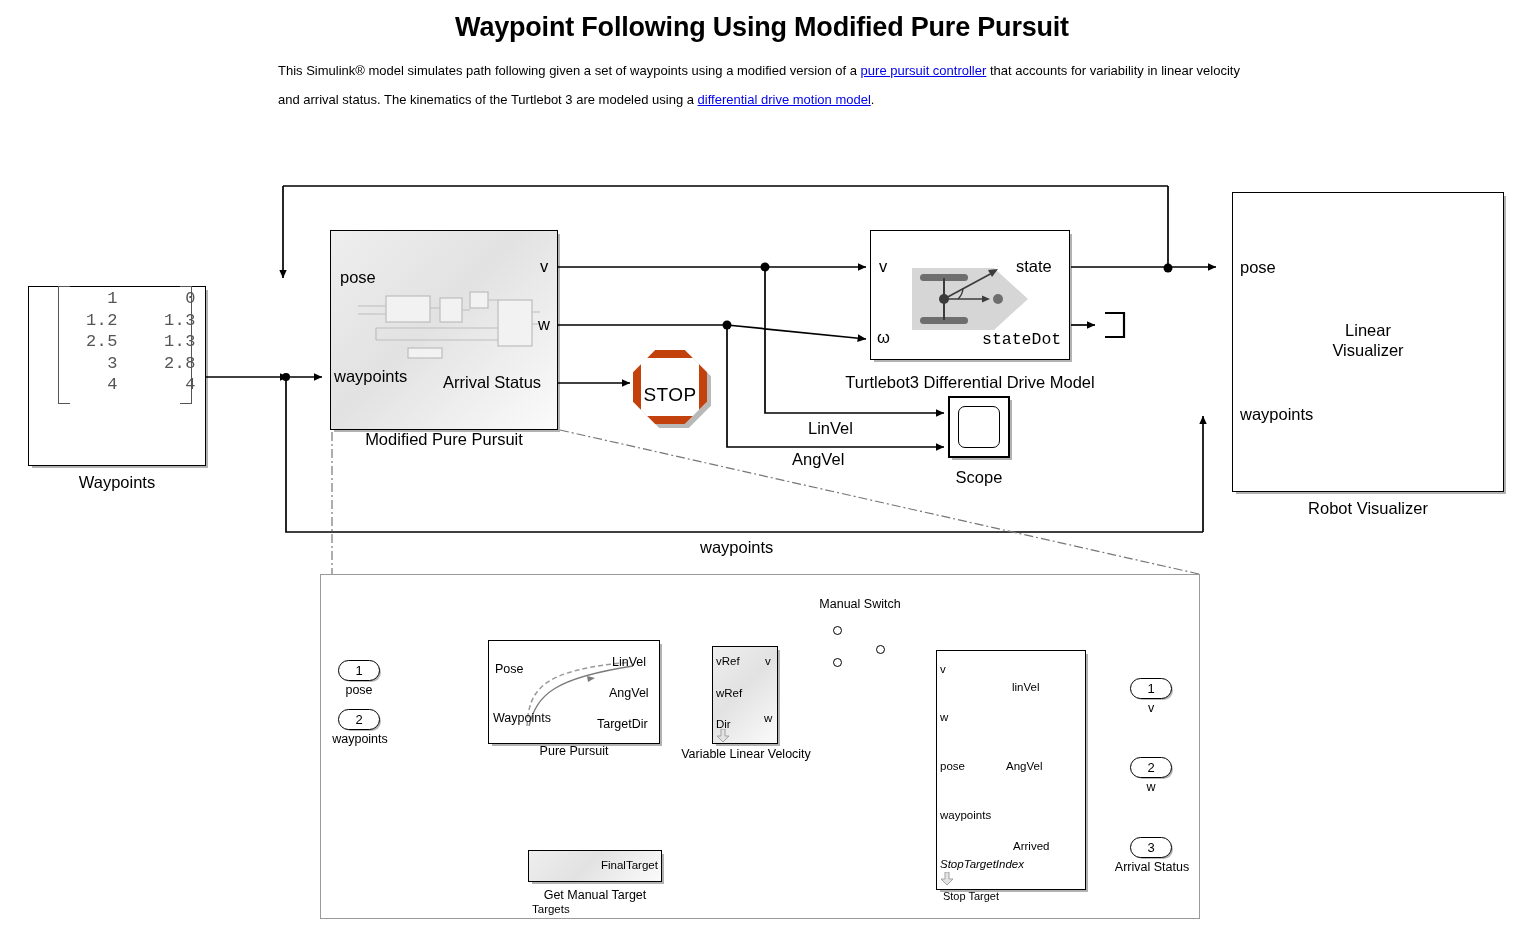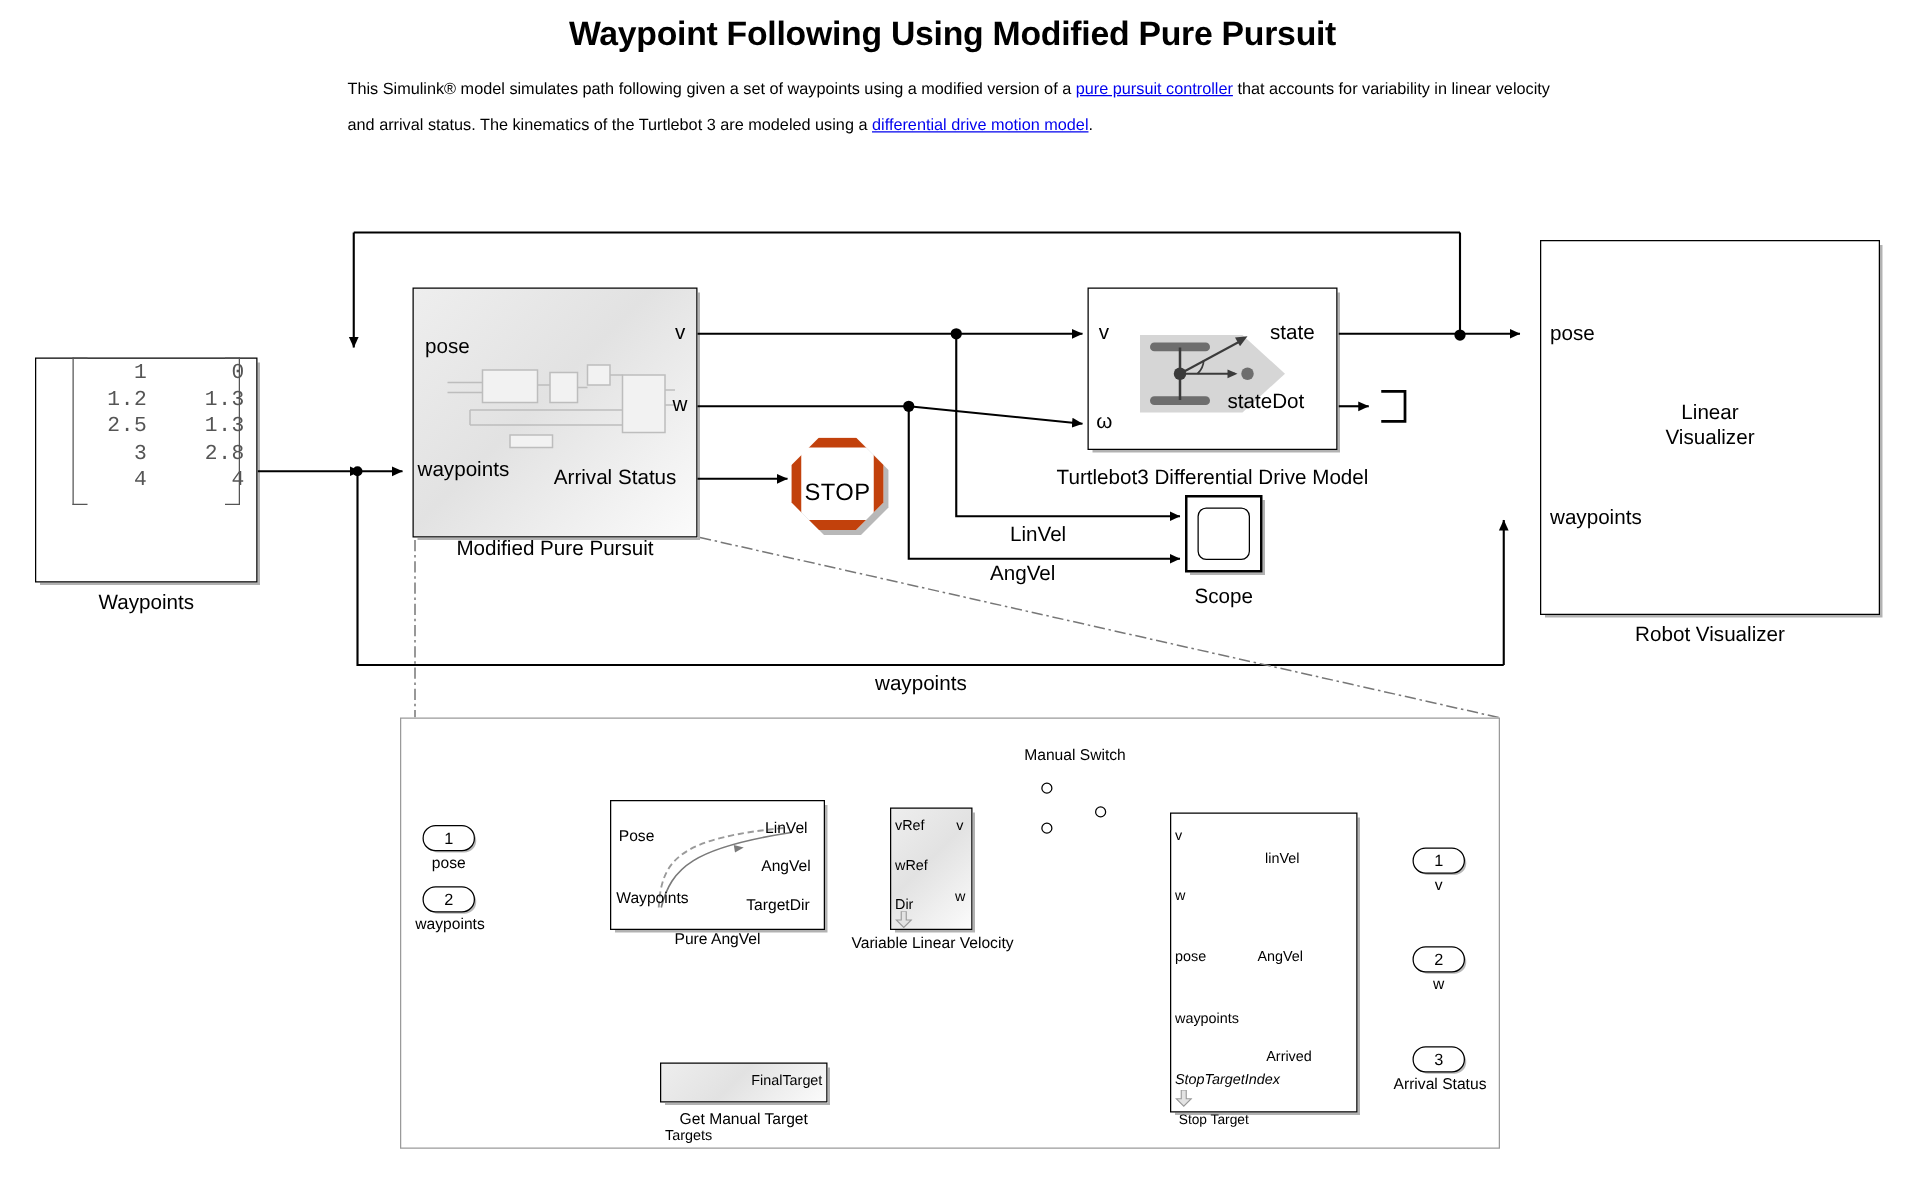--- a/index.html
+++ b/index.html
@@ -336,21 +336,21 @@
   <path d="M74,33.5 L82,37 L74,40.5 Z" fill="#3b3b3b"></path>
   <line x1="36" y1="37" x2="86" y2="10" stroke="#3b3b3b" stroke-width="1.6"></line>
   <path d="M80,8 L90,7 L84,15 Z" fill="#3b3b3b"></path>
   <path d="M50,37 A16,16 0 0 0 55,26" fill="none" stroke="#3b3b3b" stroke-width="1.4"></path>
   <circle cx="36" cy="37" r="5" fill="#3b3b3b"></circle>
   <circle cx="90" cy="37" r="5" fill="#6e6e6e"></circle>
 </svg>
 <div class="port" style="left:879px;top:257px;">v</div>
 <div class="port" style="left:877px;top:328px;">ω</div>
 <div class="port" style="left:1016px;top:257px;">state</div>
-<div class="port" style="left:982px;top:312px;">stateDot</div>
+<div class="port" style="left:982px;top:330px;font-family:Liberation Mono, monospace;">stateDot</div>
 <div class="blk-label" style="left:818px;top:373px;width:304px;">Turtlebot3 Differential Drive Model</div>
 
 <div class="blk" id="scope-blk">
   <div id="scope-screen"></div>
 </div>
 <div class="blk-label" style="left:934px;top:468px;width:90px;">Scope</div>
 <div class="sig-label" style="left:808px;top:419px;">LinVel</div>
 <div class="sig-label" style="left:792px;top:450px;">AngVel</div>
 
 <div class="blk" style="left:1232px;top:192px;width:272px;height:300px;"></div>
@@ -376,21 +376,21 @@
 <svg class="blk-inner-icon" style="left:505px;top:648px;width:150px;height:86px;" viewBox="0 0 150 86">
   <path d="M22,78 C24,40 38,22 126,14" fill="none" stroke="#9a9a9a" stroke-width="1.5" stroke-dasharray="5,3"></path>
   <path d="M24,78 C32,46 50,30 128,18" fill="none" stroke="#7a7a7a" stroke-width="1.3"></path>
   <path d="M82,28 L90,30 L83,34 Z" fill="#7a7a7a"></path>
 </svg>
 <div class="port sm" style="left:495px;top:662px;">Pose</div>
 <div class="port sm" style="left:493px;top:711px;">Waypoints</div>
 <div class="port sm" style="left:612px;top:655px;">LinVel</div>
 <div class="port sm" style="left:609px;top:686px;">AngVel</div>
 <div class="port sm" style="left:597px;top:717px;">TargetDir</div>
-<div class="blk-label" style="left:488px;top:744px;width:172px;font-size:12.5px;">Pure AngVel</div>
+<div class="blk-label" style="left:488px;top:744px;width:172px;font-size:12.5px;">Pure Pursuit</div>
 
 <div class="blk shaded thin" style="left:712px;top:646px;width:66px;height:98px;"></div>
 <div class="port xs" style="left:716px;top:655px;">vRef</div>
 <div class="port xs" style="left:716px;top:687px;">wRef</div>
 <div class="port xs" style="left:716px;top:718px;">Dir</div>
 <div class="port xs" style="left:765px;top:655px;">v</div>
 <div class="port xs" style="left:764px;top:712px;">w</div>
 <svg class="blk-inner-icon" style="left:716px;top:729px;width:14px;height:14px;" viewBox="0 0 14 14">
   <path d="M5,0 L9,0 L9,7 L13,7 L7,13 L1,7 L5,7 Z" fill="#e3e3e3" stroke="#9a9a9a" stroke-width="0.9"></path>
 </svg>

